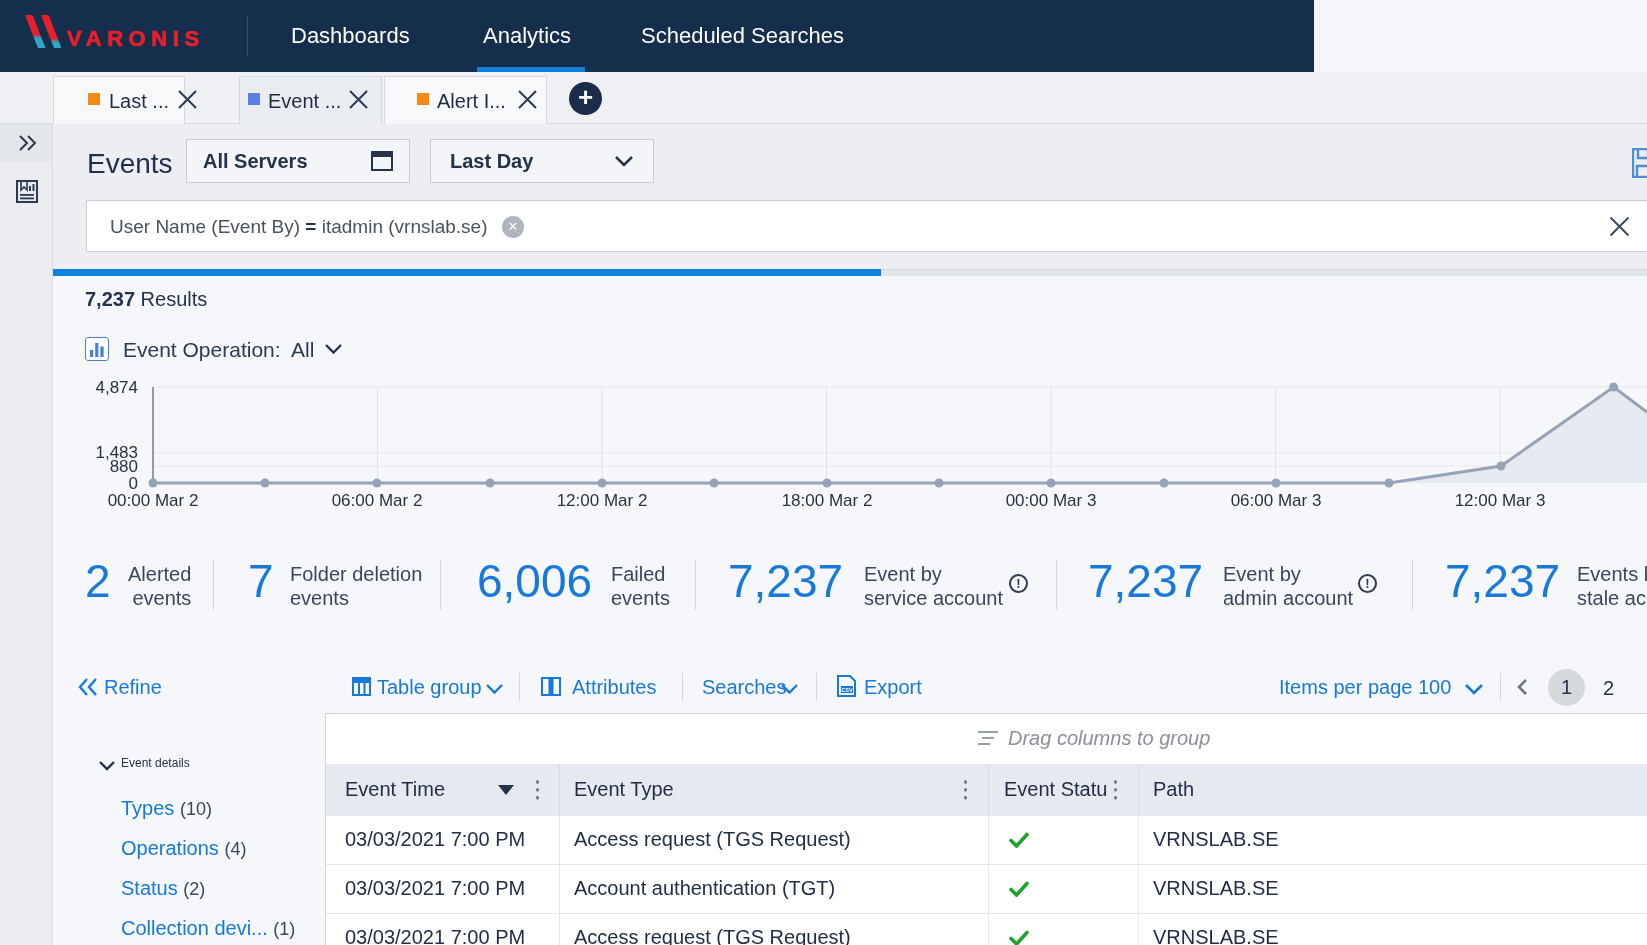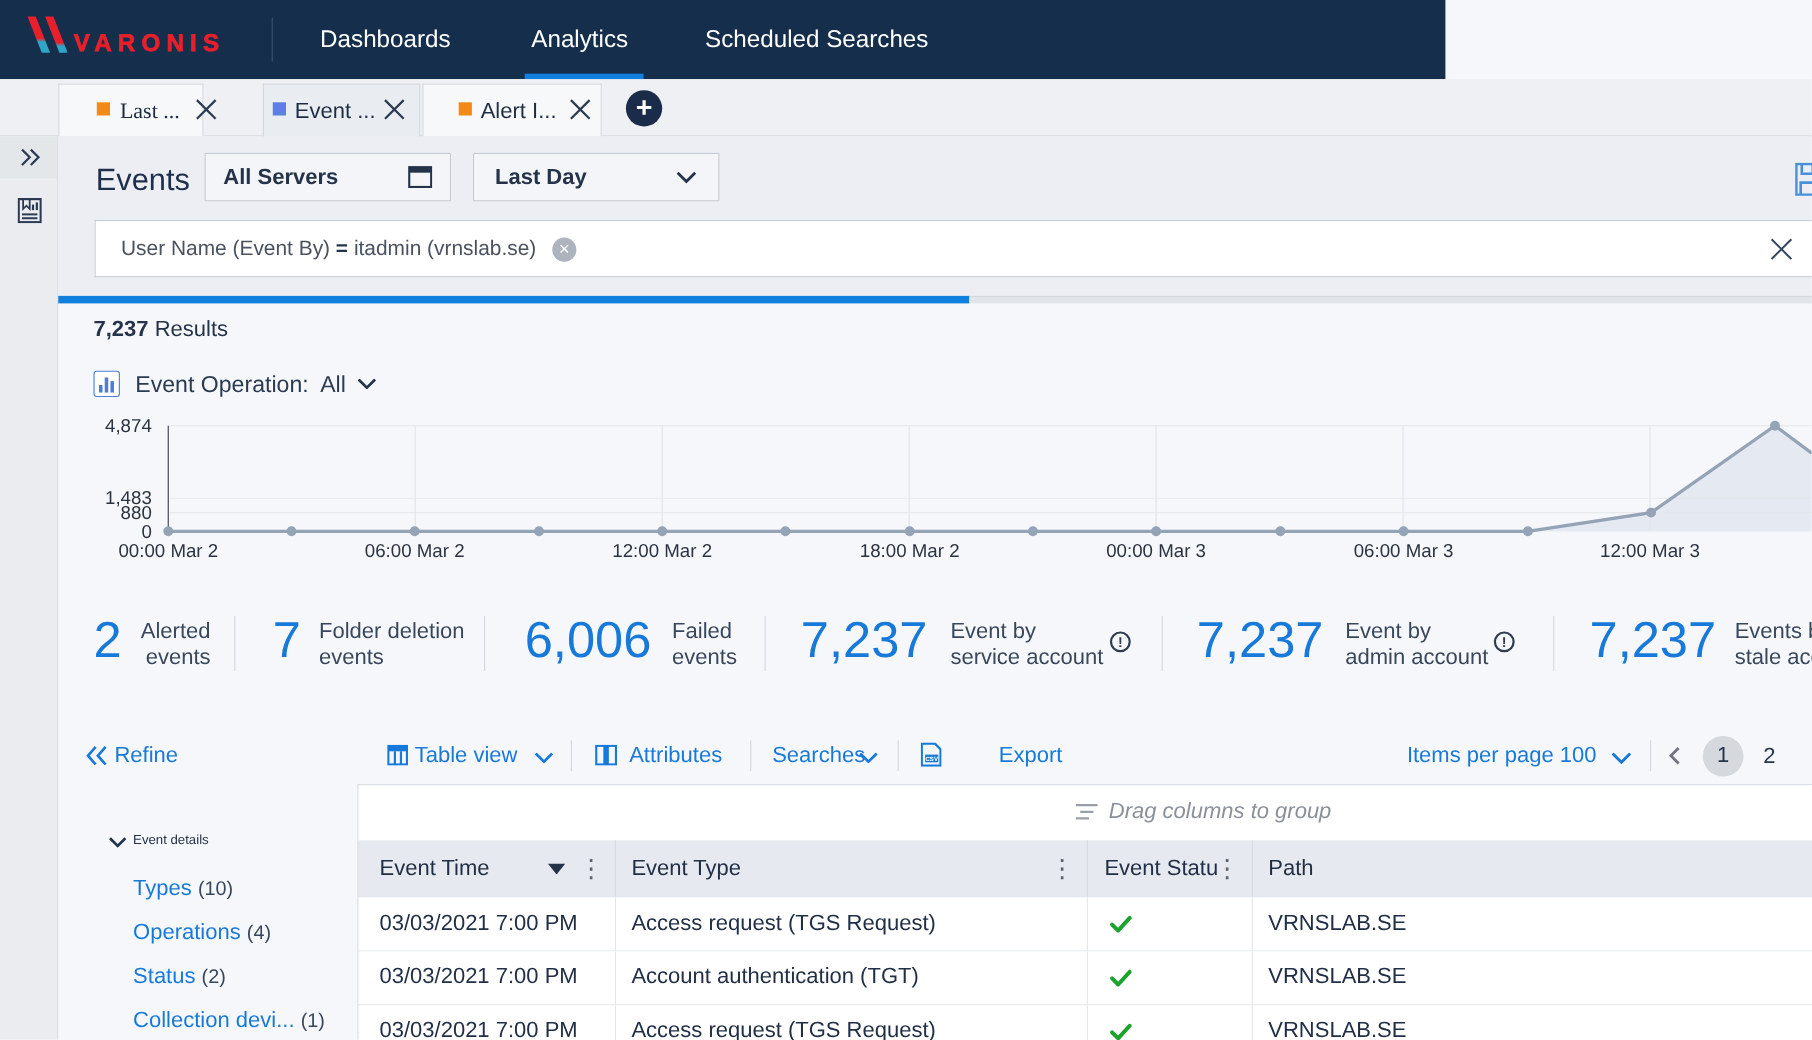--- a/index.html
+++ b/index.html
@@ -75,21 +75,21 @@
   </svg>
   <div id="logotxt">VARONIS</div>
   <div id="navdivider"></div>
   <div class="navitem" style="left:291px;">Dashboards</div>
   <div class="navitem" style="left:483px;">Analytics</div>
   <div class="navitem" style="left:641px;">Scheduled Searches</div>
   <div id="navul"></div>
 </div>
 
 <div id="tabbar">
-  <div class="tab" style="left:53px; width:132px;font-family:Liberation Serif, serif;">
+  <div class="tab" style="left:53px; width:132px;">
     <div class="tabsq" style="left:34px;background:#f28a15"></div>
     <div class="tabtxt" style="left:55px;">Last ...</div>
     <svg class="abs" style="left:123px;top:12px" width="21" height="21" viewBox="0 0 21 21">
         <path d="M2 2 L19 19 M19 2 L2 19" stroke="#2c3b55" stroke-width="2" fill="none"></path>
       </svg>
   </div>
   <div class="tab active" style="left:239px; width:143px;">
     <div class="tabsq" style="left:8px;background:#5c7fe6"></div>
     <div class="tabtxt" style="left:28px;">Event ...</div>
     <svg class="abs" style="left:108px;top:12px" width="21" height="21" viewBox="0 0 21 21">
@@ -245,42 +245,42 @@
   <path d="M9 1 L2 9 L9 17 M18 1 L11 9 L18 17" stroke="#1779d9" stroke-width="2.4" fill="none"></path>
 </svg>
 <div class="toolitem" style="left:104px;">Refine</div>
 
 <svg class="abs" style="left:352px;top:677px" width="19" height="19" viewBox="0 0 19 19">
   <rect x="1" y="1" width="17" height="17" fill="none" stroke="#1779d9" stroke-width="2"></rect>
   <rect x="1" y="1" width="17" height="5" fill="#1779d9"></rect>
   <line x1="7" y1="6" x2="7" y2="18" stroke="#1779d9" stroke-width="2"></line>
   <line x1="12.5" y1="6" x2="12.5" y2="18" stroke="#1779d9" stroke-width="2"></line>
 </svg>
-<div class="toolitem" style="left:377px;">Table view</div>
+<div class="toolitem" style="left:377px;">Table group</div>
 <svg class="abs" style="left:486px;top:684px" width="17" height="10" viewBox="0 0 17 10">
   <path d="M1 1 L8.5 8.5 L16 1" stroke="#1779d9" stroke-width="2.4" fill="none"></path>
 </svg>
 <div class="tooldiv" style="left:519px;"></div>
 <svg class="abs" style="left:541px;top:677px" width="20" height="19" viewBox="0 0 20 19">
   <rect x="1" y="1" width="18" height="17" fill="none" stroke="#1779d9" stroke-width="2"></rect>
   <rect x="7.5" y="1" width="5" height="17" fill="#1779d9"></rect>
 </svg>
 <div class="toolitem" style="left:572px;">Attributes</div>
 <div class="tooldiv" style="left:682px;"></div>
 <div class="toolitem" style="left:702px;">Searches</div>
 <svg class="abs" style="left:781px;top:684px" width="17" height="10" viewBox="0 0 17 10">
   <path d="M1 1 L8.5 8.5 L16 1" stroke="#1779d9" stroke-width="2.4" fill="none"></path>
 </svg>
 <div class="tooldiv" style="left:816px;"></div>
 <svg class="abs" style="left:837px;top:675px" width="19" height="22" viewBox="0 0 19 22">
   <path d="M1 1 L13 1 L18 6 L18 21 L1 21 Z" fill="none" stroke="#1779d9" stroke-width="2"></path>
   <rect x="4" y="11" width="12" height="7" fill="#1779d9"></rect>
   <text x="10" y="16.6" font-size="5.5" fill="#ffffff" text-anchor="middle" font-family="Liberation Sans" font-weight="bold">CSV</text>
 </svg>
-<div class="toolitem" style="left:908px;">Export</div>
+<div class="toolitem" style="left:864px;">Export</div>
 
 <div class="toolitem" style="left:1279px;">Items per page 100</div>
 <svg class="abs" style="left:1465px;top:684px" width="18" height="11" viewBox="0 0 18 11">
   <path d="M1 1 L9 9 L17 1" stroke="#1779d9" stroke-width="2.6" fill="none"></path>
 </svg>
 <div class="tooldiv" style="left:1500px;"></div>
 <svg class="abs" style="left:1516px;top:678px" width="12" height="18" viewBox="0 0 12 18">
   <path d="M10 2 L3 9 L10 16" stroke="#70767f" stroke-width="2.6" fill="none"></path>
 </svg>
 <div class="abs" style="left:1548px;top:669px;width:37px;height:37px;border-radius:50%;background:#d5d9de;text-align:center;line-height:37px;font-size:20px;color:#243349;">1</div>

